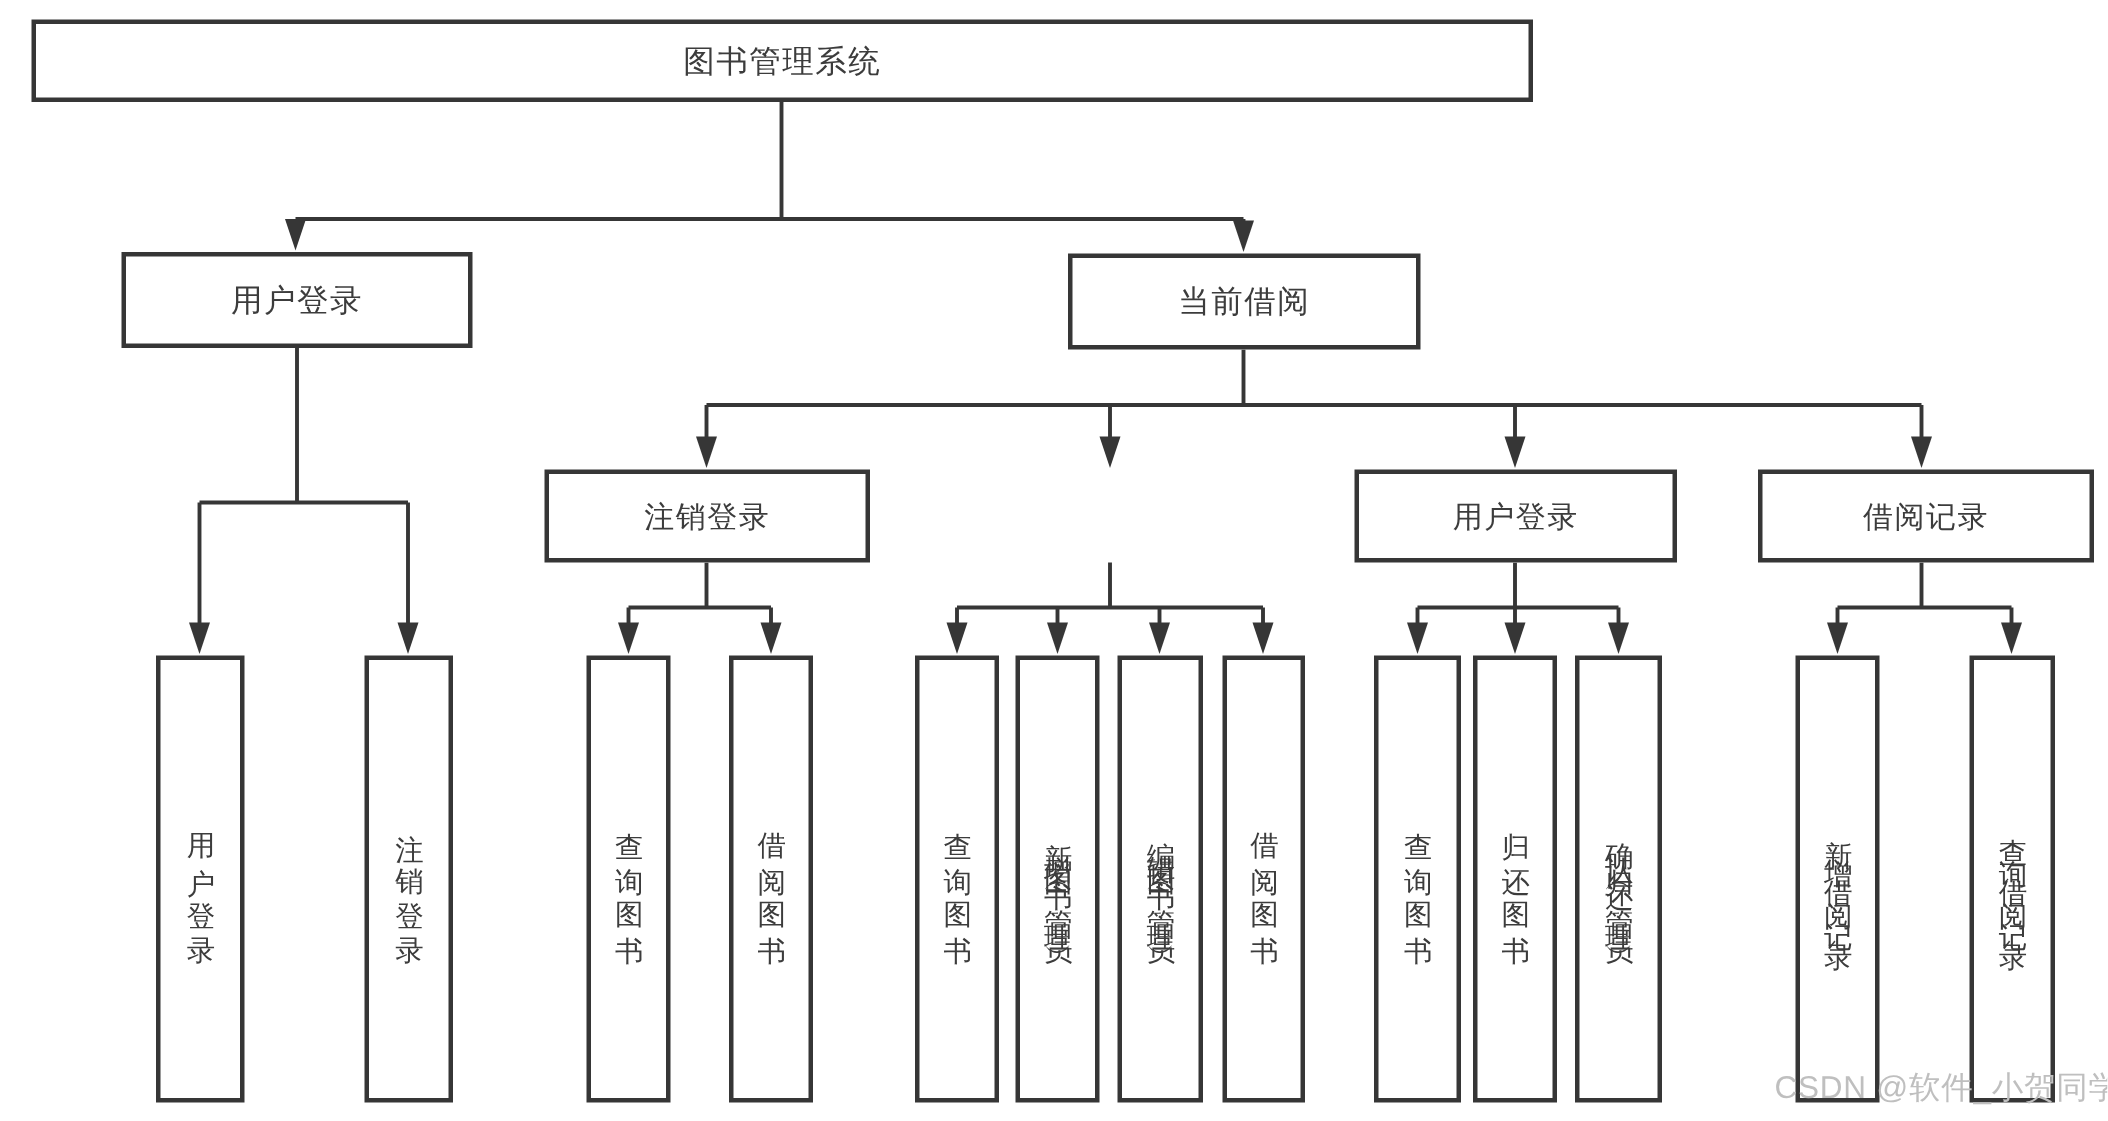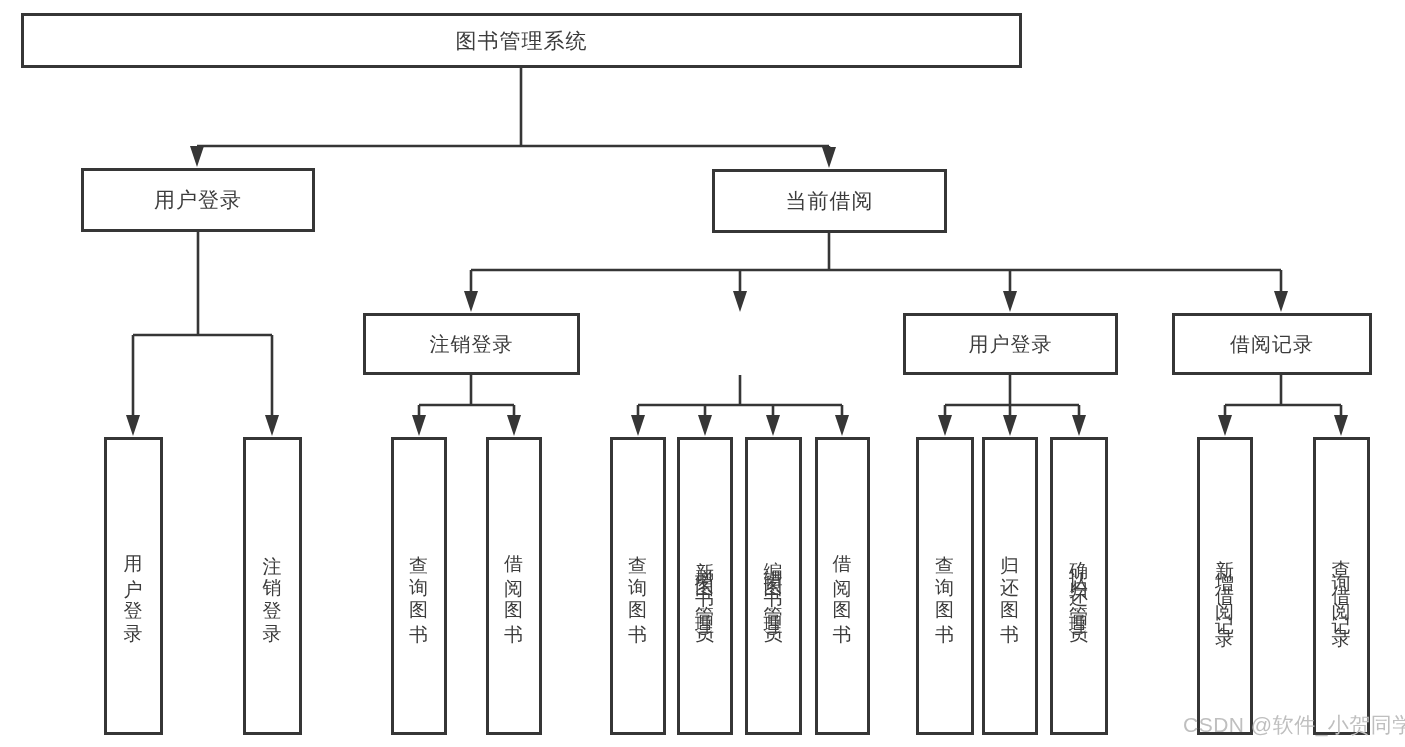--- a/index.html
+++ b/index.html
@@ -104,21 +104,21 @@
   <div class="box" style="left:712px;top:169px;width:235px;height:64px">
     <span class="hlabel">当前借阅</span>
   </div>
 
   <div class="box lv3" style="left:363px;top:313px;width:217px;height:62px">
     <span class="hlabel">注销登录</span>
   </div>
   <div class="box lv3" style="left:903px;top:313px;width:215px;height:62px">
     <span class="hlabel">用户登录</span>
   </div>
-  <div class="box lv3" style="left:1172px;top:313px;width:200px;height:62px">
+  <div class="box lv3" style="left:1172px;top:313px;width:224px;height:62px">
     <span class="hlabel">借阅记录</span>
   </div>
 
   <div class="box vbox" style="left:104px;top:437px;width:59px;height:298px">
     <span class="vlabel v4">用户登录</span>
   </div>
   <div class="box vbox" style="left:243px;top:437px;width:59px;height:298px">
     <span class="vlabel v4">注销登录</span>
   </div>
 

